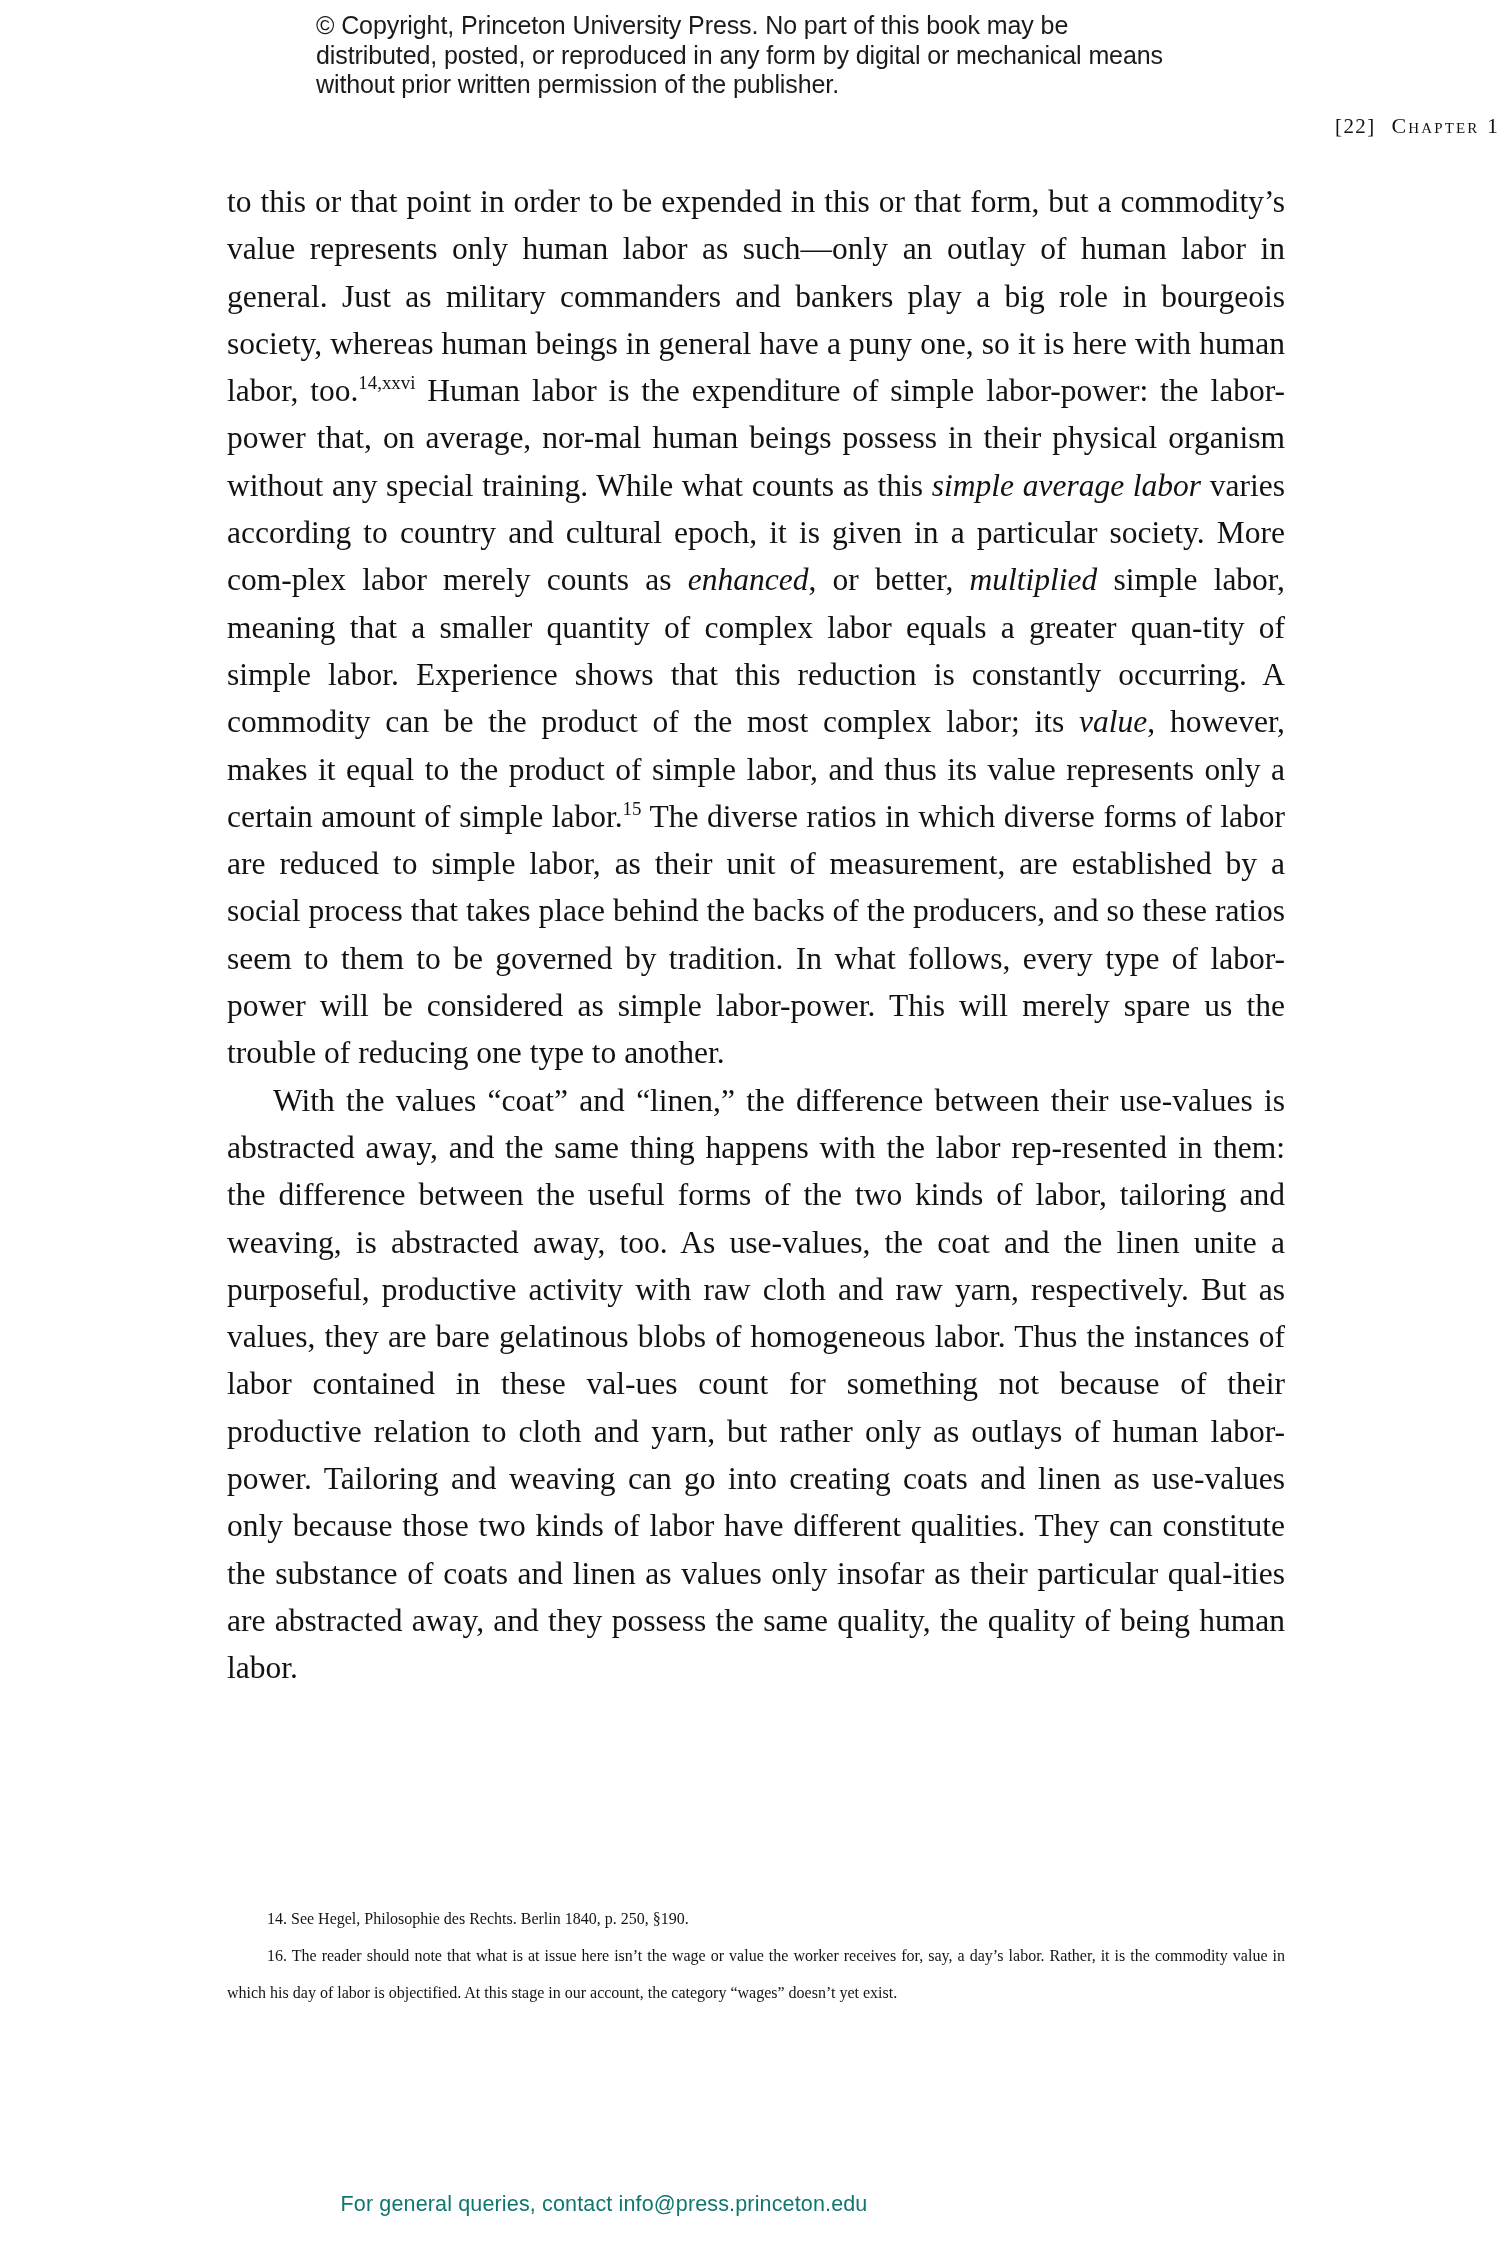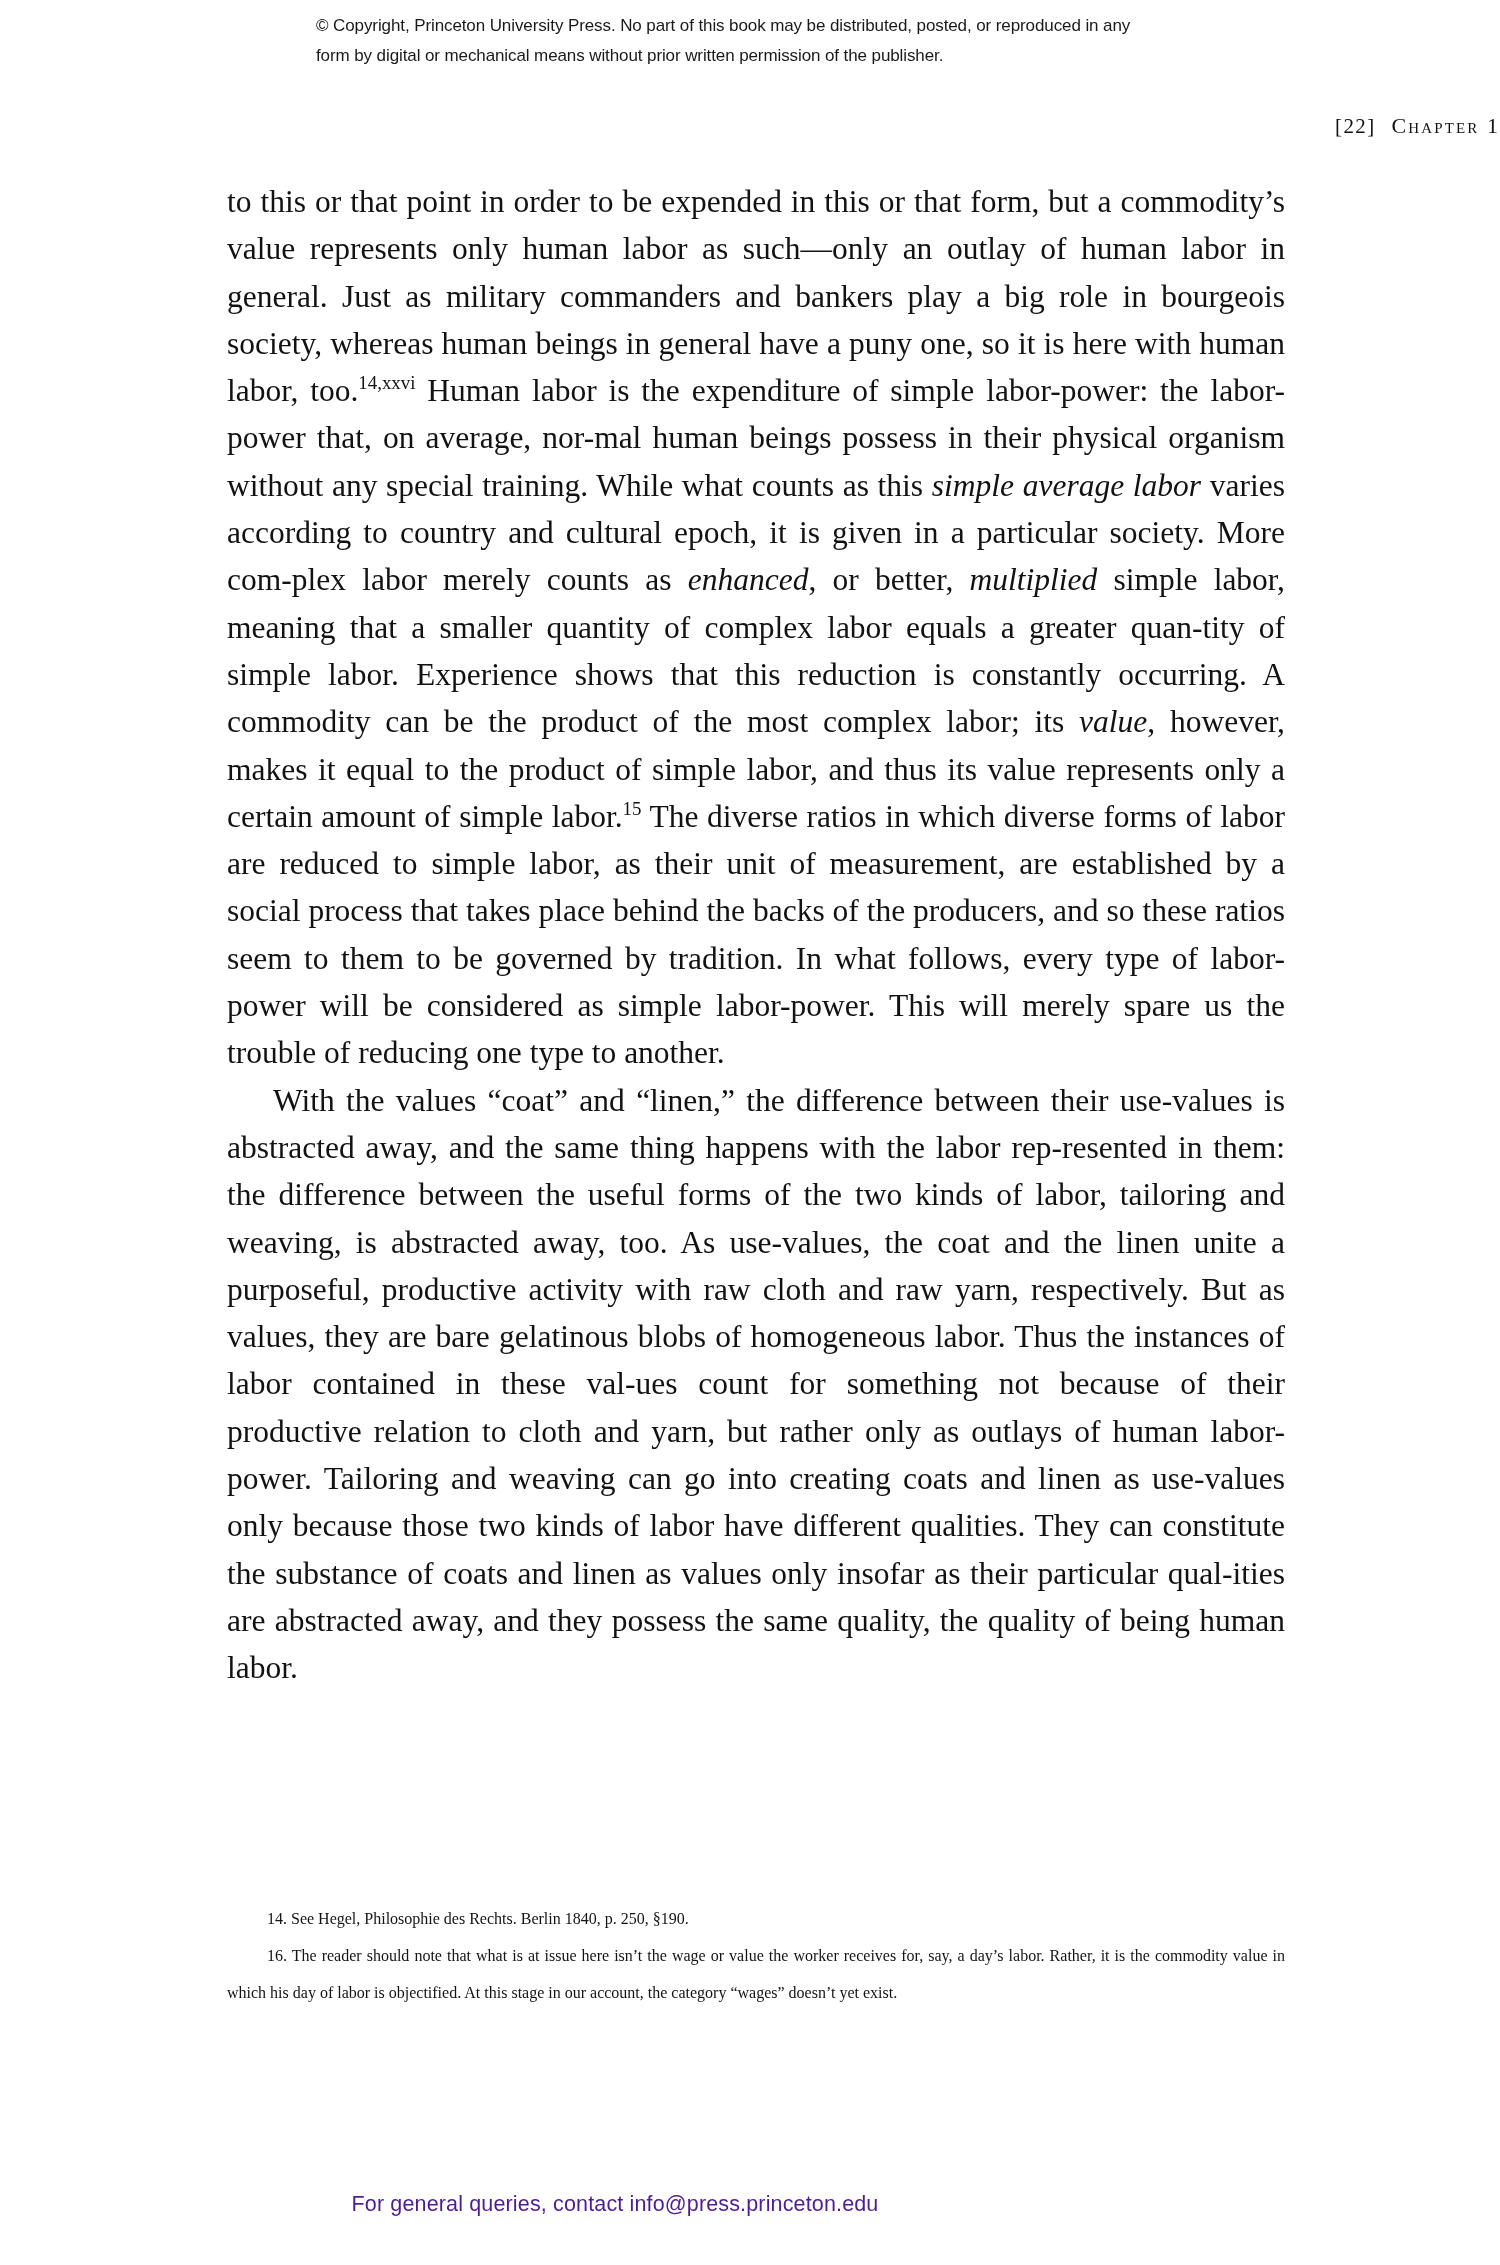--- a/index.html
+++ b/index.html
@@ -23,21 +23,21 @@
     box-sizing: border-box;
   }
 
   
   .copyright {
     position: absolute;
     left: 316px;
     top: 11px;
     width: 850px;
     font-family: "Liberation Sans", "DejaVu Sans", sans-serif;
-    font-size: 17px;
+    font-size: 25px;
     line-height: 29.5px;
     color: #1a1a1a;
     letter-spacing: -0.1px;
   }
 
   
   .running-head {
     position: absolute;
     left: 0;
     top: 113px;
@@ -103,23 +103,22 @@
 
   
   .footer {
     position: absolute;
     left: 0;
     top: 2192px;
     width: 1208px;
     text-align: center;
     font-family: "Liberation Sans", "DejaVu Sans", sans-serif;
     font-size: 21.5px;
-    color: #4c1d95;
+    color: #0f766e;
     letter-spacing: 0.15px;
-    padding-left: 11px;
   }
 </style>
 </head>
 <body>
 
 <div class="page">
 
   <div class="copyright">© Copyright, Princeton University Press. No part of this book may be distributed, posted, or reproduced in any form by digital or mechanical means without prior written permission of the publisher.</div>
 
   <div class="running-head">

